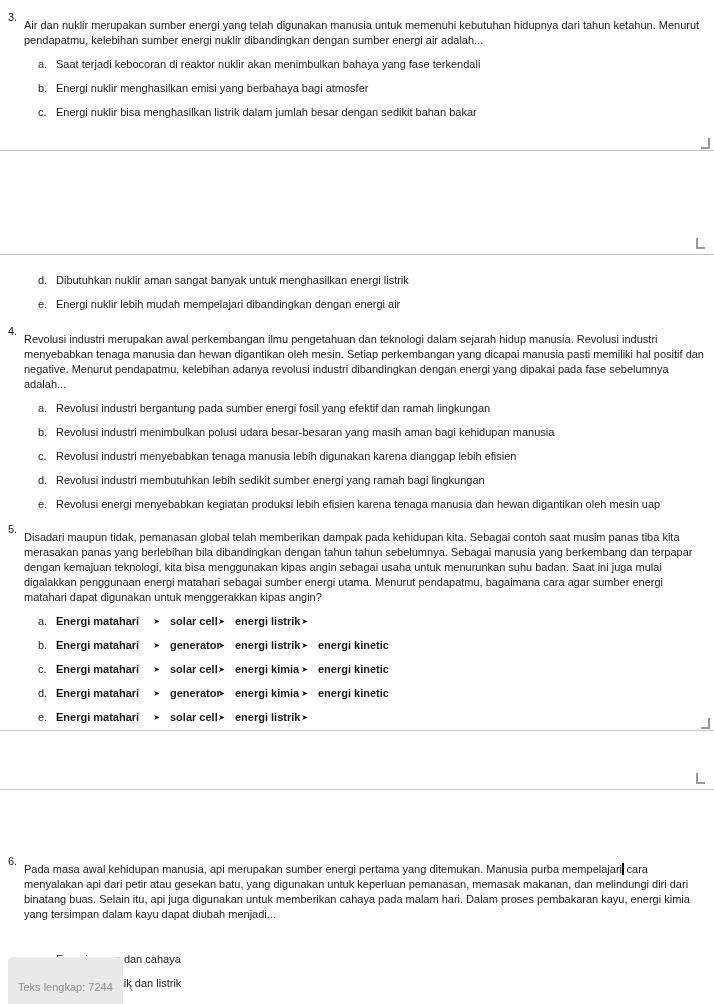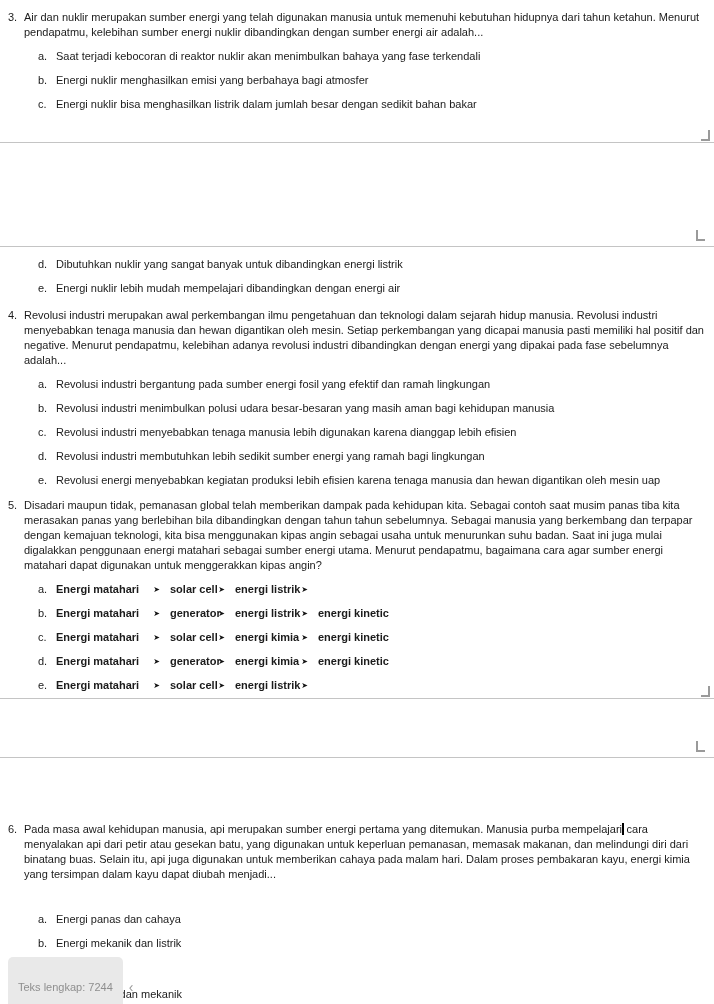--- a/index.html
+++ b/index.html
@@ -7,21 +7,21 @@
   body {
     width: 714px; height: 1004px; overflow: hidden; position: relative;
     background: #ffffff; color: #1b1b1b;
     font-family: "Liberation Sans", "DejaVu Sans", sans-serif;
     font-size: 11px; line-height: 15px;
   }
   .block { padding: 0 8px; }
   .block1 { padding-top: 10px; }
   .question { display: flex; }
   .qnum { flex: 0 0 16px; }
-  .qbody { flex: 1; min-width: 0; }
+  .qbody { flex: 1; min-width: 0; margin-top: 8px; }
   .qtext { margin: 0; }
   .opt { display: flex; margin-top: 9px; padding-left: 14px; }
   .olet { flex: 0 0 18px; }
   .otext { flex: 1; }
   .q4 { margin-top: 12px; }
   .q5 { margin-top: 10px; }
   .q6 { margin-top: 64px; }
   .opt-first2 { margin-top: 10px; }
   .opt-a6 { margin-top: 30px; }
   .opt-d6 { margin-top: 36px; }
@@ -70,21 +70,21 @@
     <span class="mark mark-a"></span>
     <span class="mark mark-b"></span>
   </div>
 
   <section class="block">
     <div class="question">
       <span class="qnum"></span>
       <div class="qbody">
         <div class="opt opt-first2">
           <span class="olet">d.</span>
-          <span class="otext">Dibutuhkan nuklir yang sangat banyak untuk dibandingkan energi listrik</span>
+          <span class="otext">Dibutuhkan nuklir aman sangat banyak untuk menghasilkan energi listrik</span>
         </div>
         <div class="opt">
           <span class="olet">e.</span>
           <span class="otext">Energi nuklir lebih mudah mempelajari dibandingkan dengan energi air</span>
         </div>
       </div>
     </div>
 
     <div class="question q4">
       <span class="qnum">4.</span>

